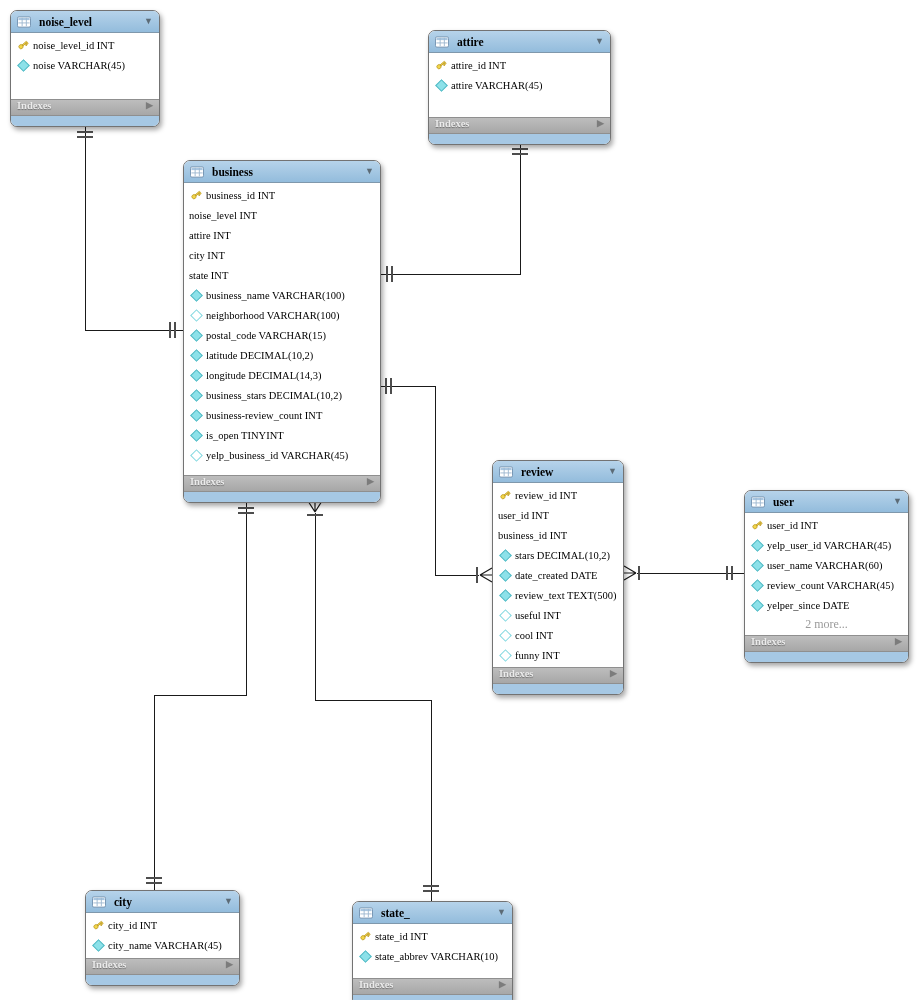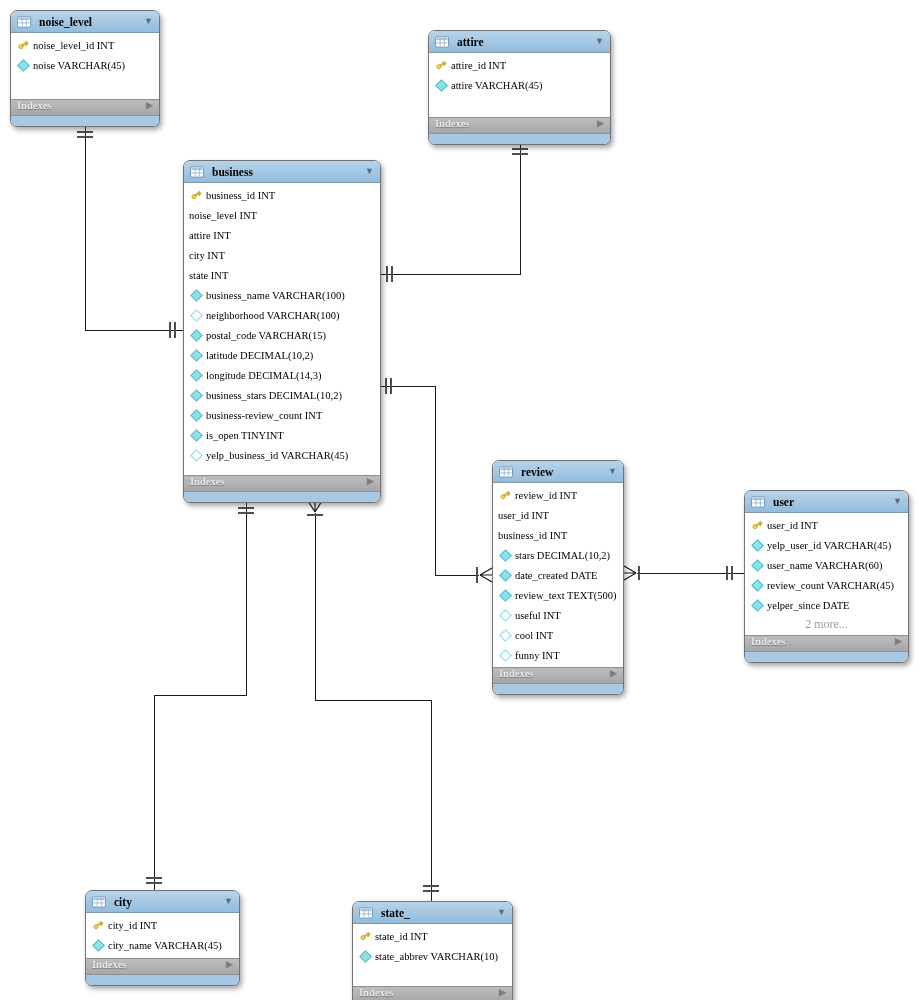--- a/index.html
+++ b/index.html
@@ -447,21 +447,21 @@
             <rect x="0.5" y="0.5" width="14" height="11" rx="1.5" fill="#fff" stroke="#6f8fae"></rect>
             <rect x="1.5" y="1.5" width="12" height="2.5" fill="#a9c6e0"></rect>
             <line x1="5.5" y1="1.5" x2="5.5" y2="10.5" stroke="#9db8d0"></line>
             <line x1="10" y1="1.5" x2="10" y2="10.5" stroke="#9db8d0"></line>
             <line x1="1.5" y1="7" x2="13.5" y2="7" stroke="#9db8d0"></line>
           </svg>
         </span>
       <span class="tname">state_</span>
       <span class="collapse">▼</span>
     </div>
-    <div class="tbody" style="padding-bottom:20px">
+    <div class="tbody" style="padding-bottom:12px">
       <div class="row">
           <span class="ic">
             <svg width="12" height="12" viewBox="0 0 16 16">
               <g transform="rotate(-40 8 8)" fill="#f2d64b" stroke="#bd9a25" stroke-width="1">
                 <circle cx="4.5" cy="8" r="2.8"></circle>
                 <rect x="7" y="7.1" width="7.5" height="1.8"></rect>
                 <rect x="10.5" y="8.9" width="1.6" height="2.6"></rect>
                 <rect x="13" y="8.9" width="1.6" height="2"></rect>
               </g>
             </svg>

